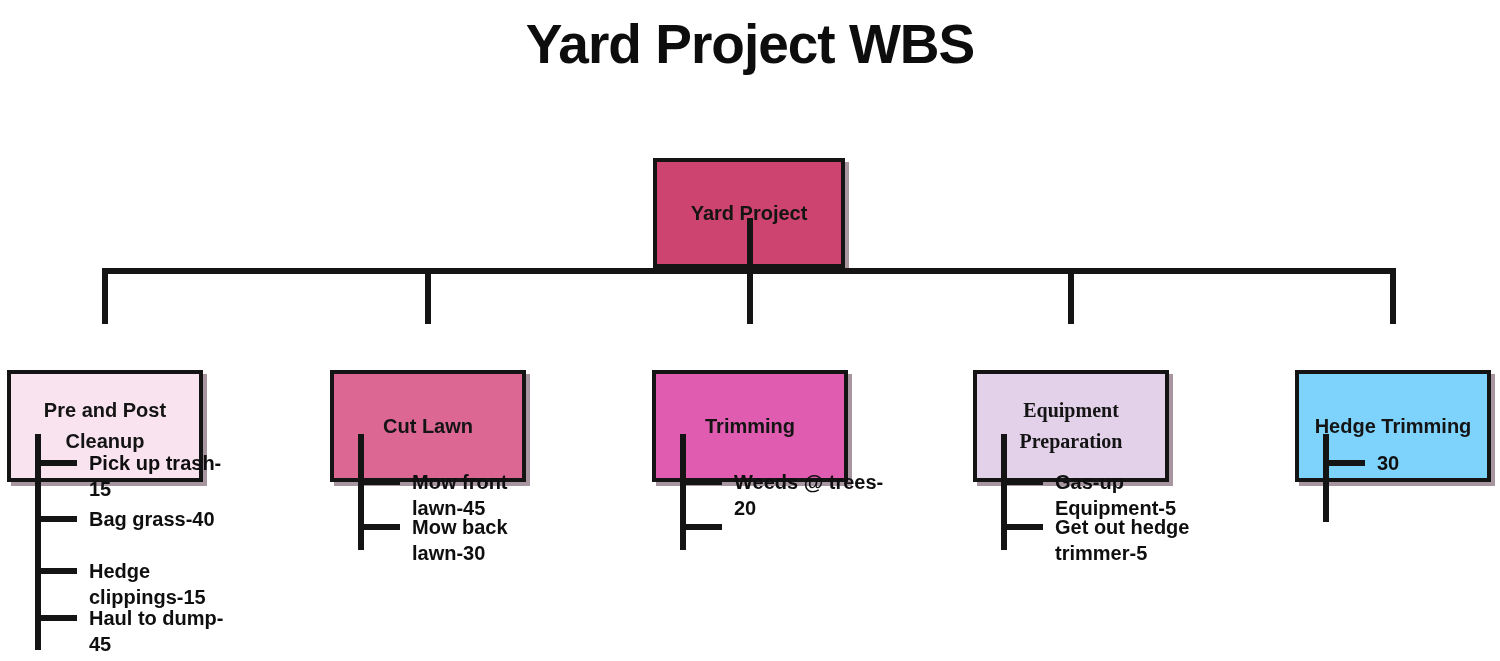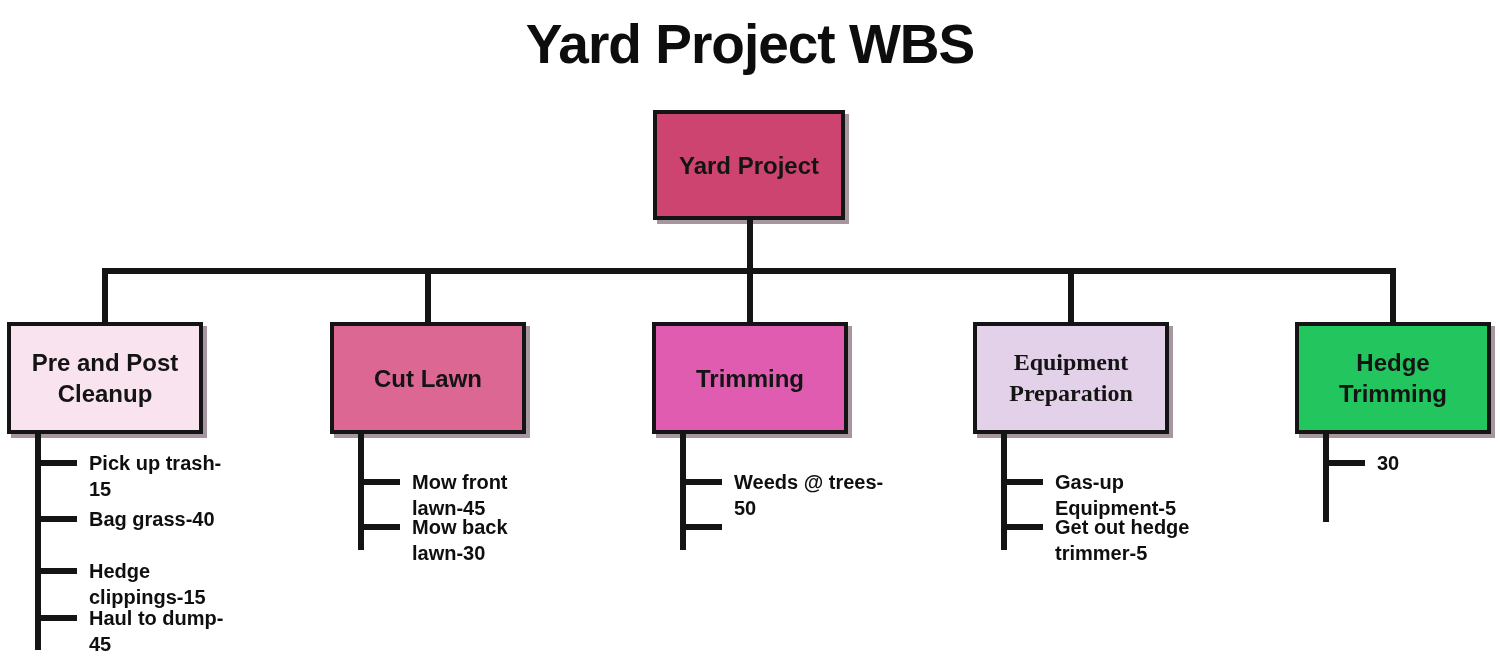--- a/index.html
+++ b/index.html
@@ -12,24 +12,25 @@
   .title{
     position:absolute;top:12px;left:0;width:1500px;
     text-align:center;font-size:55px;font-weight:bold;
     letter-spacing:-1px;color:#0d0d0d;
   }
   .node{
     position:absolute;
     border:4px solid #141414;
     box-shadow:4px 4px 0 rgba(60,20,45,0.45);
     display:flex;align-items:center;justify-content:center;
-    text-align:center;font-weight:bold;font-size:24px;
+    text-align:center;font-weight:bold;font-size:20px;
     line-height:31px;color:#141414;
     box-sizing:border-box;
     padding:0 12px;
+    margin-top:48px;
   }
   .root-box{left:653px;top:110px;width:192px;height:110px;}
   .branch-box{top:322px;width:196px;height:112px;}
   .bb1{left:7px;}
   .bb2{left:330px;}
   .bb3{left:652px;}
   .bb4{left:973px;font-family:Liberation Serif, serif;}
   .bb5{left:1295px;}
   .conn{position:absolute;background:#141414;}
   .stem-root{left:747px;top:218px;width:6px;height:52px;}
@@ -76,21 +77,21 @@
 <div class="conn drop d1"></div>
 <div class="conn drop d2"></div>
 <div class="conn drop d3"></div>
 <div class="conn drop d4"></div>
 <div class="conn drop d5"></div>
 
 <div class="node branch-box bb1" style="background-color: rgb(248, 227, 238);">Pre and Post Cleanup</div>
 <div class="node branch-box bb2" style="background-color: rgb(221, 103, 147);">Cut Lawn</div>
 <div class="node branch-box bb3" style="background-color: rgb(223, 92, 176);">Trimming</div>
 <div class="node branch-box bb4" style="background-color: rgb(227, 209, 234);">Equipment Preparation</div>
-<div class="node branch-box bb5" style="background-color: #22c55e; padding-left: 12px;">Hedge Trimming</div>
+<div class="node branch-box bb5" style="background-color: #7dd3fc; padding-left: 12px;">Hedge Trimming</div>
 
 <div class="branch br1">
   <div class="spine"></div>
   <div class="leaf lf1">
     <div class="tick"></div>
     <div class="leaf-label">Pick up trash-15</div>
   </div>
   <div class="leaf lf2">
     <div class="tick"></div>
     <div class="leaf-label">Bag grass-40</div>
@@ -114,21 +115,21 @@
   <div class="leaf lf2">
     <div class="tick"></div>
     <div class="leaf-label">Mow back lawn-30</div>
   </div>
 </div>
 
 <div class="branch br3">
   <div class="spine"></div>
   <div class="leaf lf1">
     <div class="tick"></div>
-    <div class="leaf-label">Weeds @ trees-50</div>
+    <div class="leaf-label">Weeds @ trees-20</div>
   </div>
   <div class="leaf lf2">
     <div class="tick"></div>
   </div>
 </div>
 
 <div class="branch br4">
   <div class="spine"></div>
   <div class="leaf lf1">
     <div class="tick"></div>

